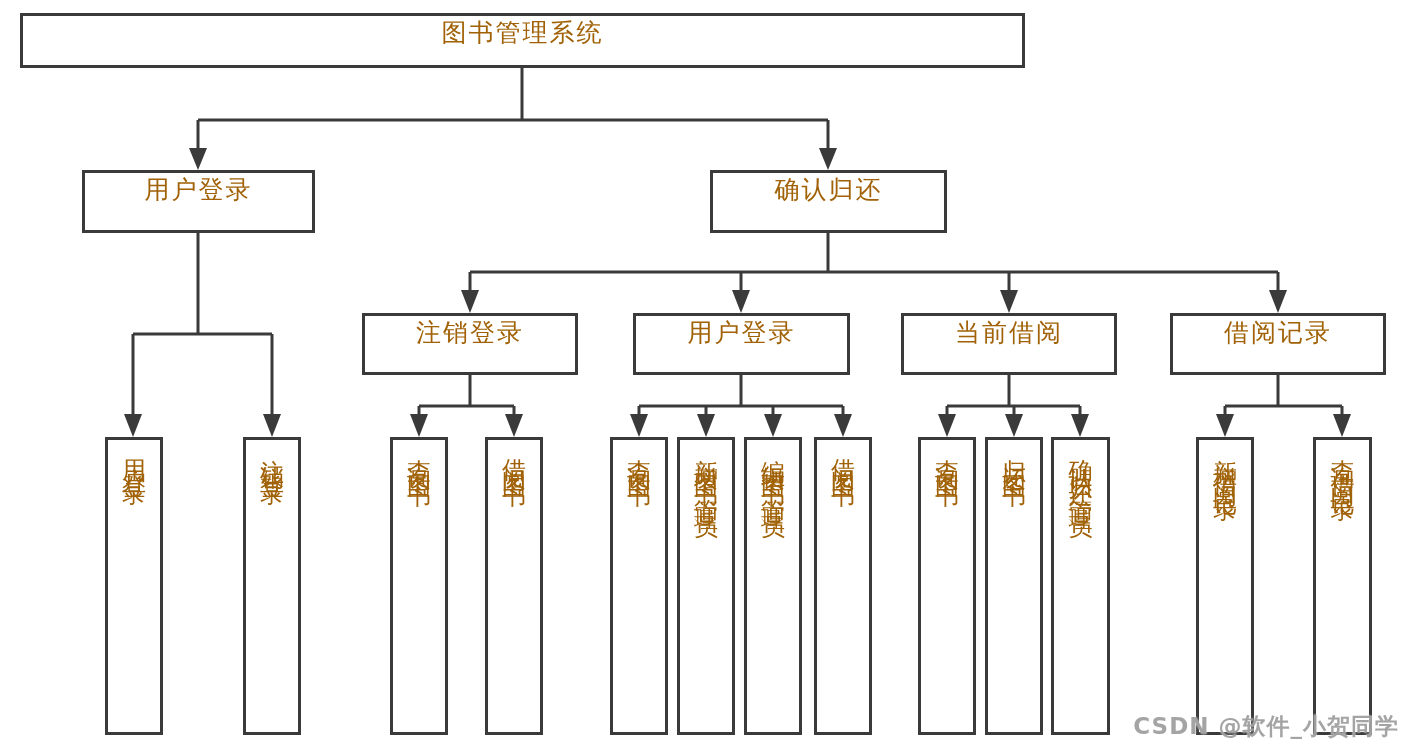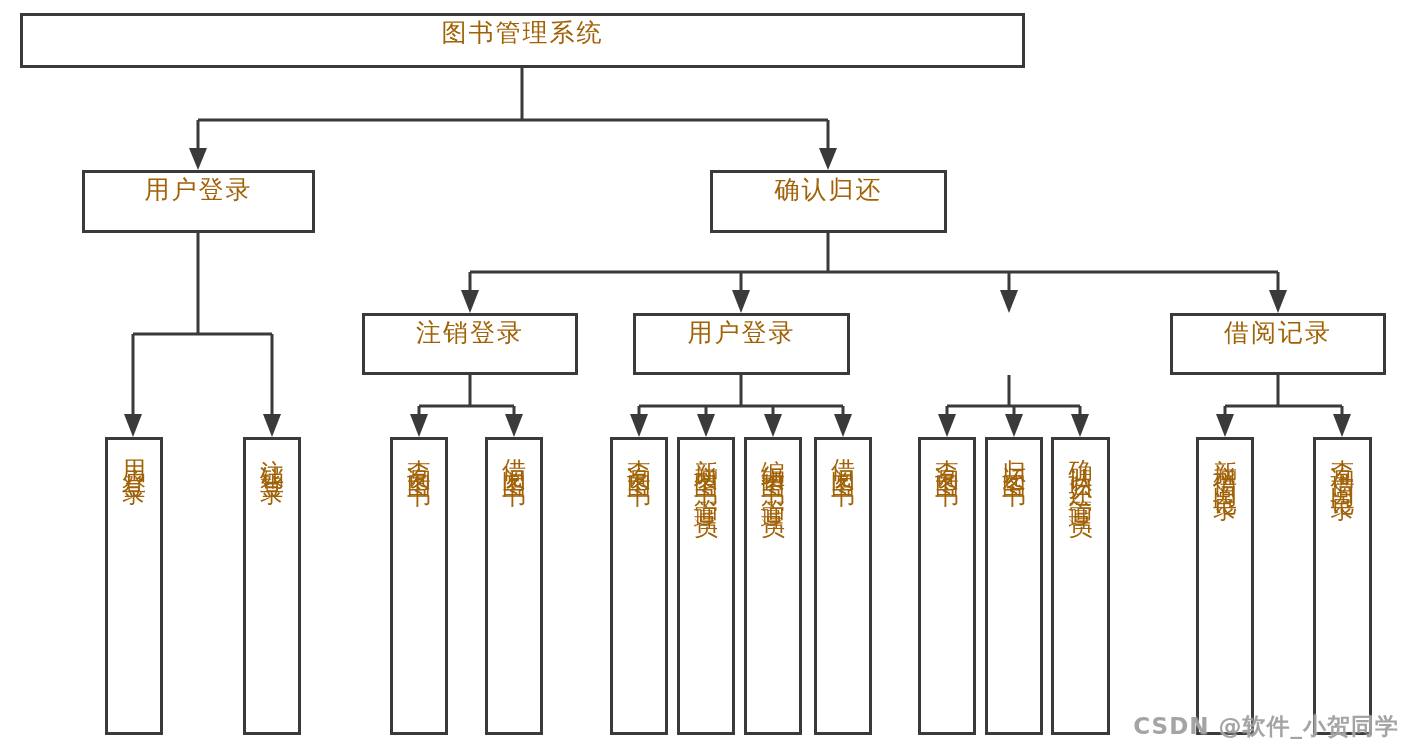--- a/index.html
+++ b/index.html
@@ -125,20 +125,23 @@
   <div class="node l2" style="left:710px;width:237px">
     <span class="lbl-h">确认归还</span>
   </div>
 
   <div class="node l3" style="left:362px;width:216px">
     <span class="lbl-h">注销登录</span>
   </div>
   <div class="node l3" style="left:633px;width:217px">
     <span class="lbl-h">用户登录</span>
   </div>
+  <div class="node l3" style="left:901px;width:216px">
+    <span class="lbl-h">当前借阅</span>
+  </div>
   <div class="node l3" style="left:1170px;width:216px">
     <span class="lbl-h">借阅记录</span>
   </div>
 
   <div class="node leaf" style="left:105px">
     <span class="lbl-v">用户登录</span>
   </div>
   <div class="node leaf" style="left:243px">
     <span class="lbl-v">注销登录</span>
   </div>

